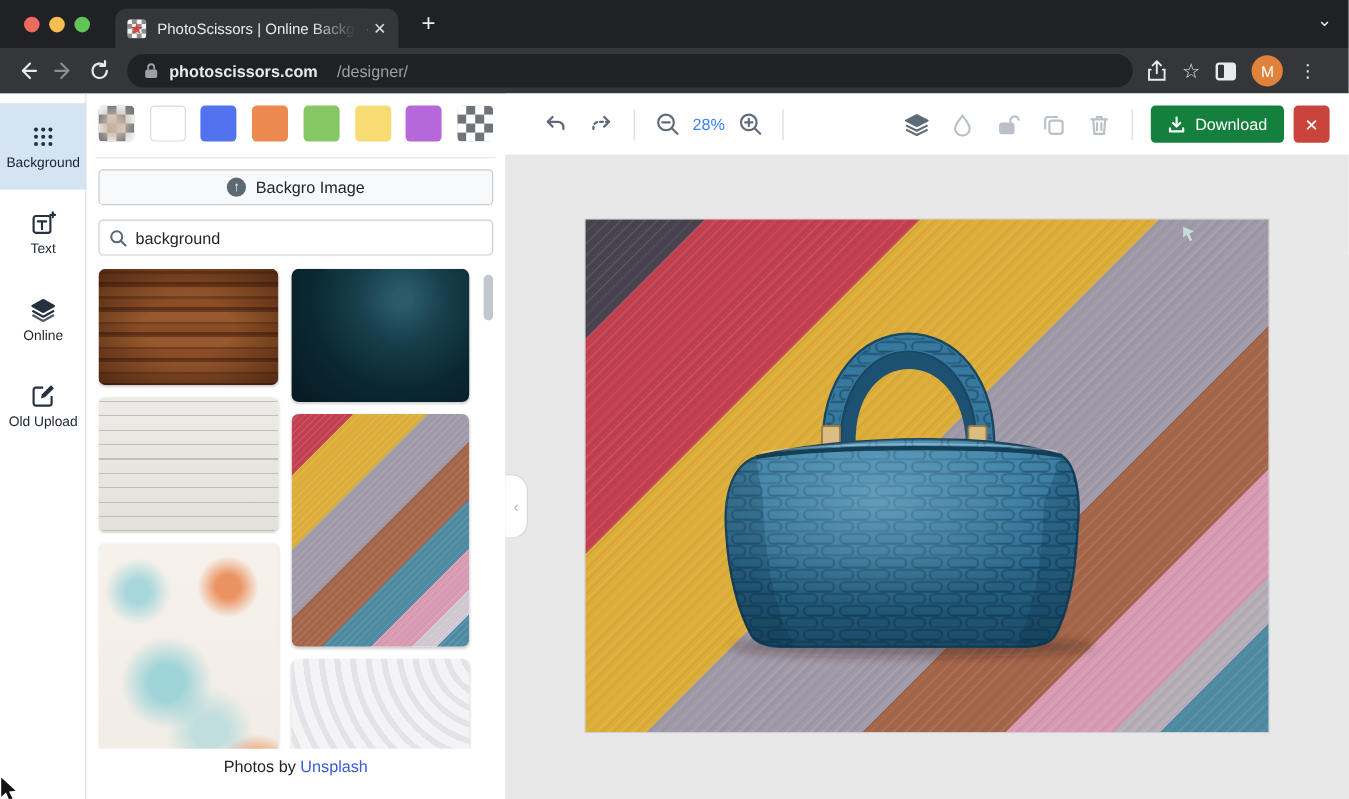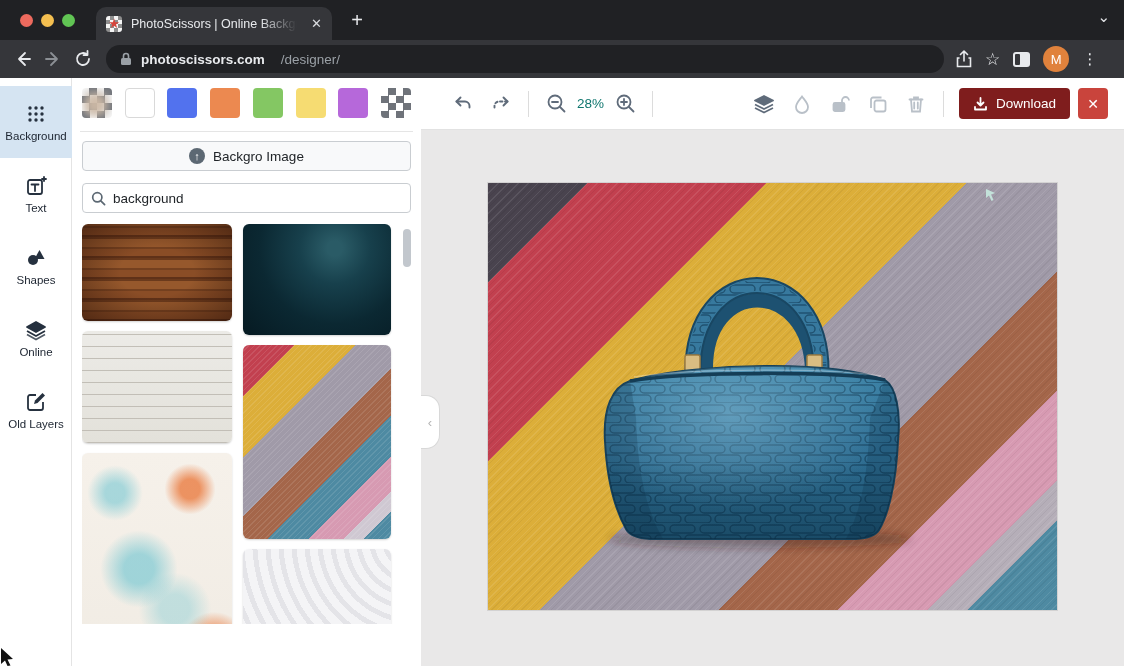--- a/index.html
+++ b/index.html
@@ -84,23 +84,23 @@
   .thumb-scroll { position:absolute; right:0; top:5px; width:8px; height:38px; border-radius:4px; background:#c2c7cd; }
   .panel-footer { margin-top:7px; text-align:center; font-size:13.5px; color:#212529; }
   .panel-footer a { color:#3b5bdb; text-decoration:none; }
 
   
   .editor { flex:1; display:flex; flex-direction:column; position:relative; }
   .etoolbar { height:52px; background:#fff; border-bottom:1px solid #e2e2e2; display:flex; align-items:center; padding:0 16px 0 30px; flex:none; }
   .eicon { width:24px; height:24px; display:flex; align-items:center; justify-content:center; flex:none; }
   .egap { margin-left:14px; }
   .esep { width:1px; height:26px; background:#dcdcdc; margin:0 15px; flex:none; }
-  .zoom-label { font-size:13.5px; color:#0f766e; margin:12px 9px; }
+  .zoom-label { font-size:13.5px; color:#3b82f6; margin:12px 9px; }
   .e-right { margin-left:auto; display:flex; align-items:center; }
-  .download-btn { height:31px; background:#7f1d1d; border-radius:4px; color:#fff; font-size:13.5px; display:flex; align-items:center; gap:8px; padding:0 14px; margin-left:15px; }
+  .download-btn { height:31px; background:#15803d; border-radius:4px; color:#fff; font-size:13.5px; display:flex; align-items:center; gap:8px; padding:0 14px; margin-left:15px; }
   .close-btn { width:30px; height:31px; background:#c9443c; border-radius:4px; color:#fff; font-size:14px; display:flex; align-items:center; justify-content:center; margin-left:8px; }
 
   .canvas { flex:1; background:#e9e8e8; position:relative; overflow:hidden; }
   .artboard { position:absolute; left:67px; top:53px; width:569px; height:427px;
       box-shadow:0 0 0 1px #d3d2d2;
       background:
         repeating-linear-gradient(135deg, rgba(255,255,255,.09) 0 1px, transparent 1px 3px, rgba(0,0,0,.05) 3px 4px, transparent 4px 7px),
         linear-gradient(135deg, #49434e 0 10%, #c2404f 10% 28%, #dcae39 28% 48%, #a09aa8 48% 66%, #a4664a 66% 78%, #d79ab2 78% 87%, #b5aeb8 87% 91%, #4e8aa2 91% 100%);
   }
   .artboard svg { position:absolute; inset:0; }
@@ -184,40 +184,33 @@
     </div>
     <div class="rail-item">
       <svg width="22" height="22" viewBox="0 0 22 22" fill="none" stroke="#26313f" stroke-width="1.8">
           <rect x="3" y="5" width="14" height="14" rx="2"></rect>
           <path d="M6.5 9.5 h7 M10 9.5 V16" stroke-linecap="round"></path>
           <path d="M19 2 v4 M17 4 h4" stroke-linecap="round"></path>
         </svg>
       <span class="rail-label">Text</span>
     </div>
     <div class="rail-item">
-      <svg width="22" height="22" viewBox="0 0 22 22" fill="#26313f">
-          <circle cx="8" cy="13" r="5"></circle>
-          <path d="M14.5 3 l5 9 h-10 z"></path>
-        </svg>
-      <span class="rail-label">Shapes</span>
-    </div>
-    <div class="rail-item">
       <svg width="22" height="22" viewBox="0 0 22 22" fill="none" stroke="#26313f" stroke-width="1.8" stroke-linejoin="round">
           <path d="M11 3 L20 8 L11 13 L2 8 Z" fill="#26313f"></path>
           <path d="M2 12 L11 17 L20 12"></path>
           <path d="M2 15.5 L11 20.5 L20 15.5" stroke-opacity=".8"></path>
         </svg>
       <span class="rail-label">Online</span>
     </div>
     <div class="rail-item">
       <svg width="22" height="22" viewBox="0 0 22 22" fill="none" stroke="#26313f" stroke-width="1.8">
           <path d="M18 11 v6 a2 2 0 0 1 -2 2 H5 a2 2 0 0 1 -2 -2 V6 a2 2 0 0 1 2 -2 h6"></path>
           <path d="M9 13 l1-3.5 L17.5 2 L20 4.5 L12.5 12 Z" fill="#26313f" stroke="none"></path>
         </svg>
-      <span class="rail-label">Old Layers</span>
+      <span class="rail-label">Old Upload</span>
     </div>
   </div>
 
   <div class="panel">
     <div class="swatches">
       <div class="swatch checker checker-blur"></div>
       <div class="swatch" style="background: rgb(255, 255, 255);"></div>
       <div class="swatch" style="border: none; background: rgb(82, 114, 238);"></div>
       <div class="swatch" style="border: none; background: rgb(236, 137, 80);"></div>
       <div class="swatch" style="border: none; background: rgb(132, 199, 99);"></div>
@@ -242,20 +235,24 @@
         <div class="thumb t-wood"></div>
         <div class="thumb t-brick"></div>
         <div class="thumb t-watercolor"></div>
       </div>
       <div class="col right">
         <div class="thumb t-clouds"></div>
         <div class="thumb t-striped"></div>
         <div class="thumb t-waves"></div>
       </div>
       <div class="thumb-scroll"></div>
+    </div>
+    <div class="panel-footer">
+      <span>Photos by</span>
+      <a href="#">Unsplash</a>
     </div>
   </div>
 
   <div class="editor">
     <div class="etoolbar">
       <div class="eicon">
         <svg width="20" height="20" viewBox="0 0 20 20" fill="none" stroke="#5f6b7a" stroke-width="1.9" stroke-linecap="round" stroke-linejoin="round">
             <path d="M7.5 3.5 L3.5 7.5 L7.5 11.5"></path>
             <path d="M3.5 7.5 H12 a4.5 4.5 0 0 1 4.5 4.5 v1.5"></path>
           </svg>

